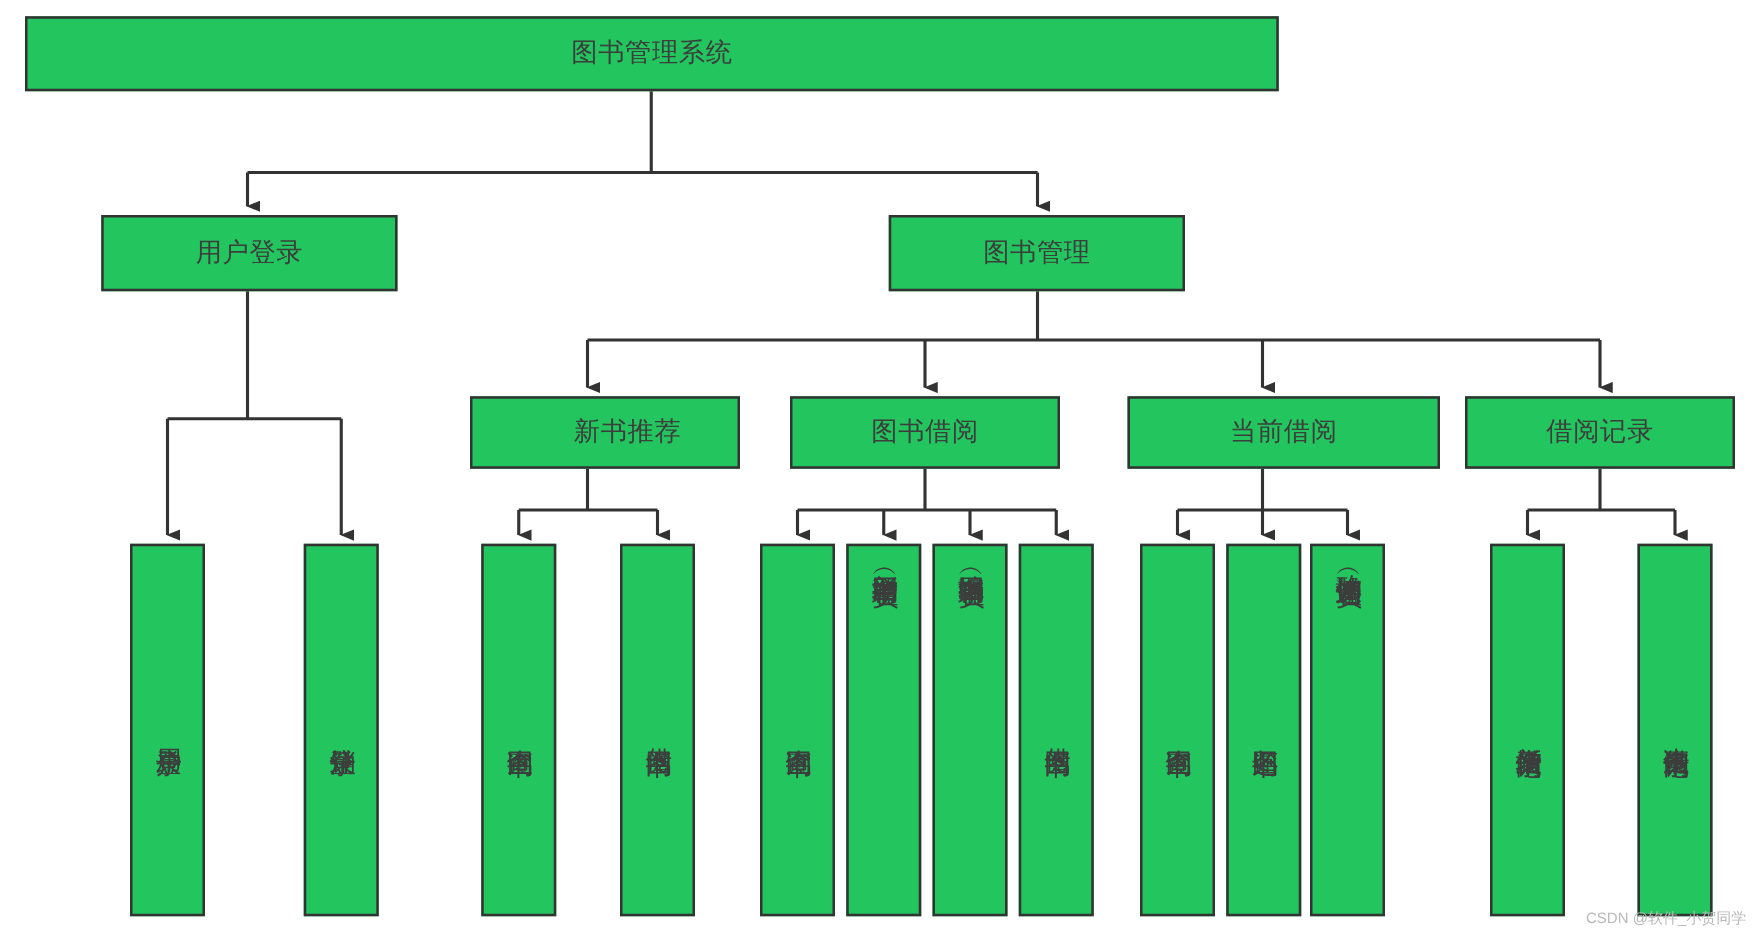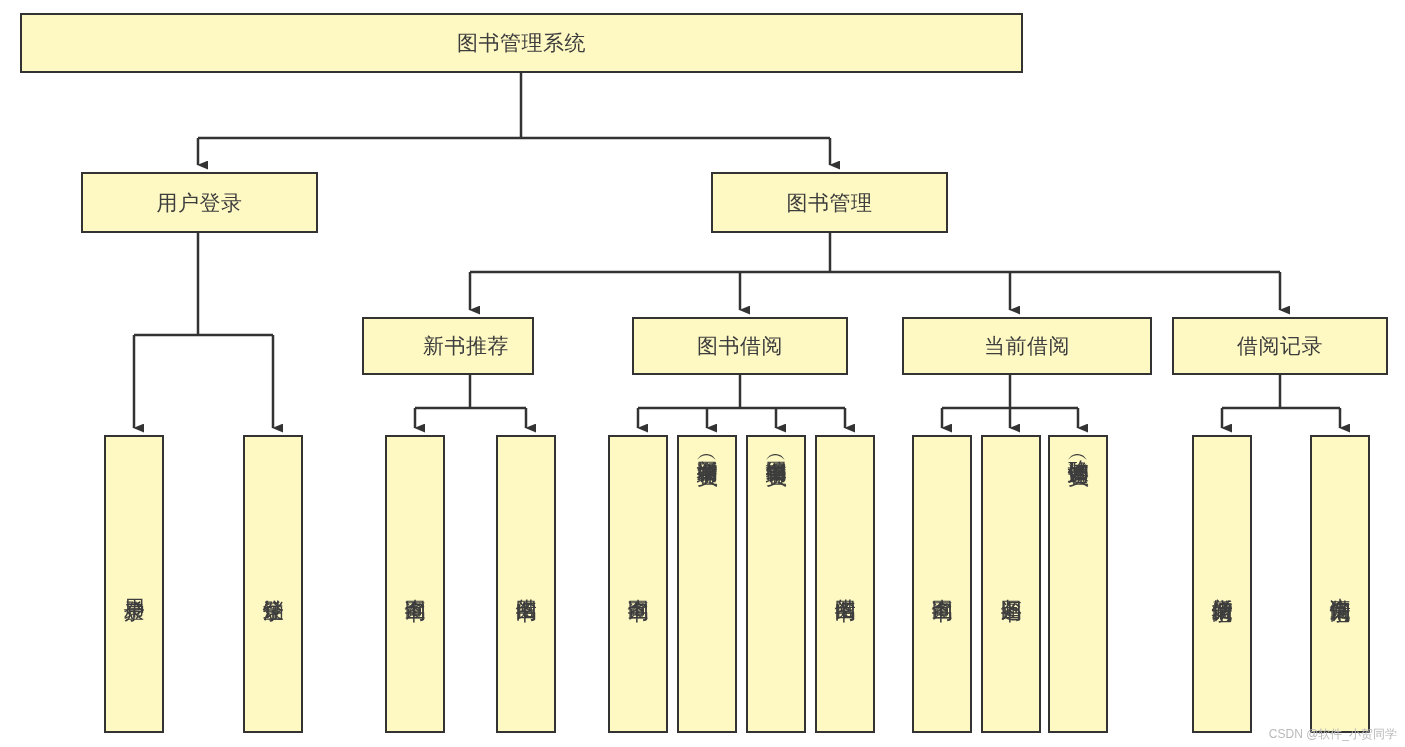--- a/index.html
+++ b/index.html
@@ -21,21 +21,21 @@
   svg.diagram-canvas {
     position: absolute;
     left: 0;
     top: 0;
     width: 1405px;
     height: 747px;
   }
   .node-box {
     position: absolute;
     box-sizing: border-box;
-    background: #fef9c3;
+    background: #22c55e;
     border: 2.5px solid #333333;
     display: flex;
     align-items: center;
     justify-content: center;
     overflow: hidden;
   }
   .node-label-h {
     font-size: 21px;
     color: #3d3d3d;
     line-height: 1.1;
@@ -131,21 +131,21 @@
   </div>
 
   <div class="node-box" style="left:81px; top:172px; width:237px; height:61px;">
     <span class="node-label-h">用户登录</span>
   </div>
 
   <div class="node-box" style="left:711px; top:172px; width:237px; height:61px;">
     <span class="node-label-h">图书管理</span>
   </div>
 
-  <div class="node-box" style="left:362px; top:317px; width:172px; height:58px;padding-left:36px;">
+  <div class="node-box" style="left:376px; top:317px; width:216px; height:58px;padding-left:36px;">
     <span class="node-label-h">新书推荐</span>
   </div>
 
   <div class="node-box" style="left:632px; top:317px; width:216px; height:58px;align-items:center;">
     <span class="node-label-h">图书借阅</span>
   </div>
 
   <div class="node-box" style="left:902px; top:317px; width:250px; height:58px;">
     <span class="node-label-h">当前借阅</span>
   </div>

